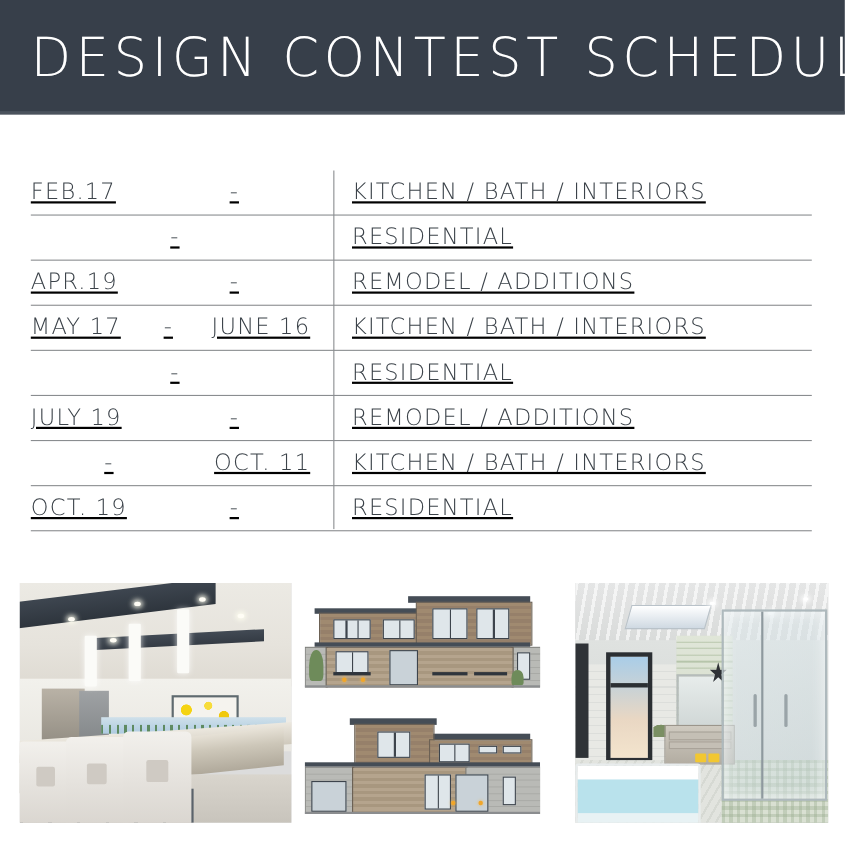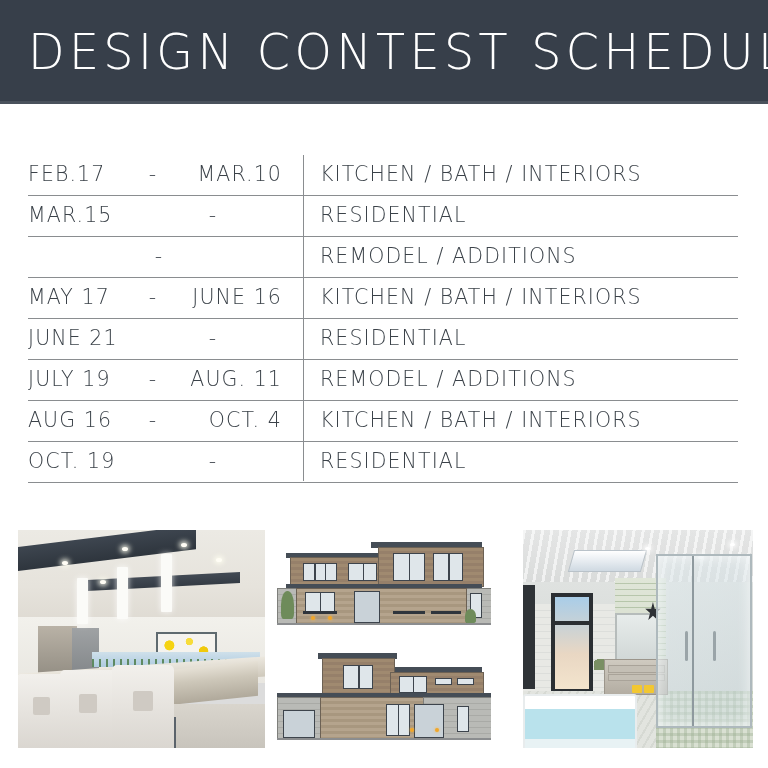--- a/index.html
+++ b/index.html
@@ -50,20 +50,21 @@
     transform-origin: left top;
     text-shadow: 0 0 0.6px rgba(255,255,255,0.25);
   }
 
   
   .schedule {
     position: absolute;
     left: 28px;
     top: 155px;
     width: 710px;
+    text-decoration: underline;
   }
   .sched-row {
     position: relative;
     height: 40px;
     border-bottom: 1.4px solid #8a8d90;
     display: flex;
     align-items: center;
   }
   .sched-row:last-child {
     border-bottom: 1.4px solid #8a8d90;
@@ -369,71 +370,67 @@
   <div class="header-title">DESIGN CONTEST SCHEDULE</div>
 </div>
 
 <div class="schedule">
   <div class="divider"></div>
 
   <div class="sched-row">
     <div class="date-cell">
       <span class="date-start">FEB.17</span>
       <span class="date-dash">-</span>
-      <span class="date-end">MAR.10</span>
     </div>
     <div class="category-cell">KITCHEN / BATH / INTERIORS</div>
   </div>
 
   <div class="sched-row">
     <div class="date-cell">
-      <span class="date-start">MAR.15</span>
       <span class="date-dash">-</span>
     </div>
     <div class="category-cell">RESIDENTIAL</div>
   </div>
 
   <div class="sched-row">
     <div class="date-cell">
+      <span class="date-start">APR.19</span>
       <span class="date-dash">-</span>
     </div>
     <div class="category-cell">REMODEL / ADDITIONS</div>
   </div>
 
   <div class="sched-row">
     <div class="date-cell">
       <span class="date-start">MAY 17</span>
       <span class="date-dash">-</span>
       <span class="date-end">JUNE 16</span>
     </div>
     <div class="category-cell">KITCHEN / BATH / INTERIORS</div>
   </div>
 
   <div class="sched-row">
     <div class="date-cell">
-      <span class="date-start">JUNE 21</span>
       <span class="date-dash">-</span>
     </div>
     <div class="category-cell">RESIDENTIAL</div>
   </div>
 
   <div class="sched-row">
     <div class="date-cell">
       <span class="date-start">JULY 19</span>
       <span class="date-dash">-</span>
-      <span class="date-end">AUG. 11</span>
     </div>
     <div class="category-cell">REMODEL / ADDITIONS</div>
   </div>
 
   <div class="sched-row">
     <div class="date-cell">
-      <span class="date-start">AUG 16</span>
-      <span class="date-dash">-</span>
-      <span class="date-end">OCT. 4</span>
+      <span class="date-dash">-</span>
+      <span class="date-end">OCT. 11</span>
     </div>
     <div class="category-cell">KITCHEN / BATH / INTERIORS</div>
   </div>
 
   <div class="sched-row">
     <div class="date-cell">
       <span class="date-start">OCT. 19</span>
       <span class="date-dash">-</span>
     </div>
     <div class="category-cell">RESIDENTIAL</div>

